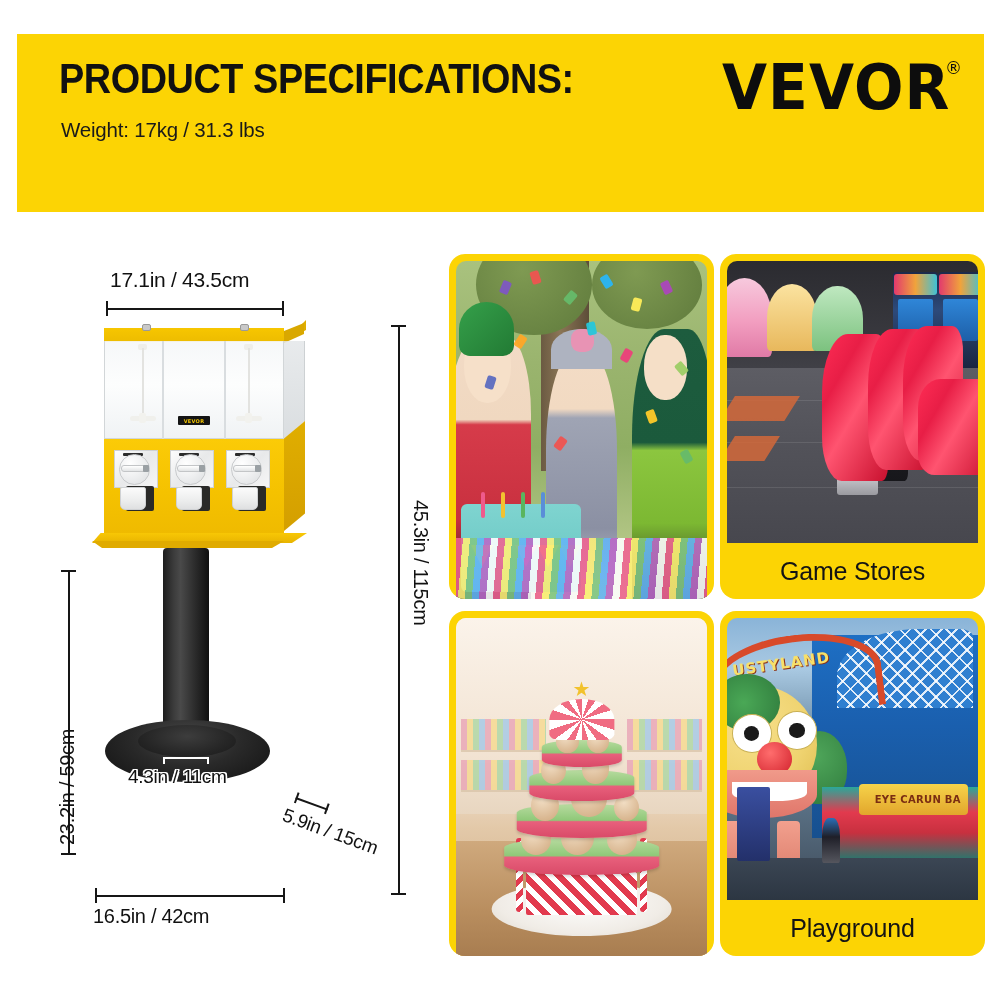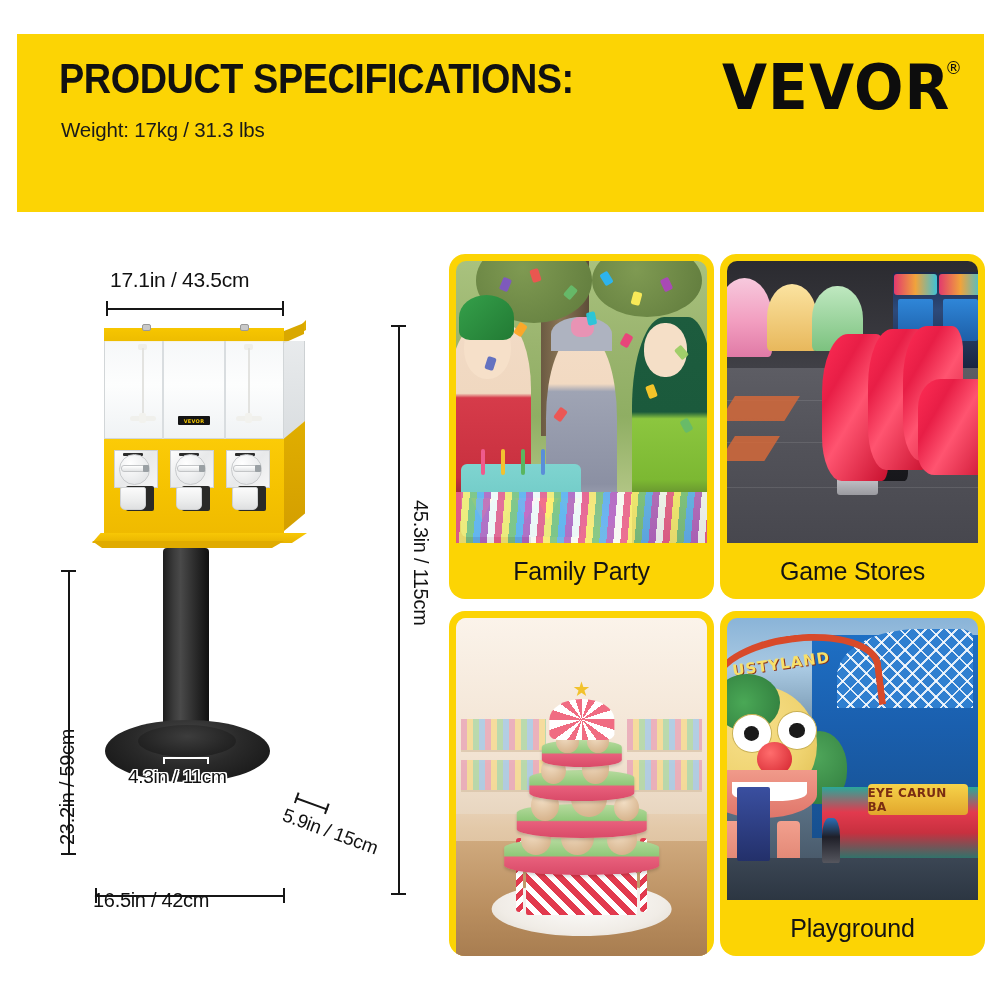--- a/index.html
+++ b/index.html
@@ -723,23 +723,24 @@
   .park-person {
     position: absolute; left: 38%; bottom: 13%; width: 7%; height: 16%;
     background: linear-gradient(180deg,#2b6fb8 0%, #1f1f28 42%, #55565e 100%);
     border-radius: 40% 40% 10% 10%;
   }
   .eye-sign {
     position: absolute; right: 4%; bottom: 30%; width: 40%; height: 11%;
     background: linear-gradient(180deg,#f6d34a,#e2a62c);
     border-radius: 4px;
     display: flex; align-items: center; justify-content: center;
-    font-size: 12px; font-weight: bold; color: #7a2d12;
+    font-size: 10px; font-weight: bold; color: #7a2d12;
     font-family: "DejaVu Sans", sans-serif;
     letter-spacing: 0.3px;
+    padding-left: 9px;
   }
 </style>
 </head>
 <body>
 
 <div class="banner">
   <div class="banner-title">PRODUCT SPECIFICATIONS:</div>
   <div class="banner-line l1">Weight: 17kg / 31.3 lbs</div>
 
   <div class="logo">
@@ -845,21 +846,21 @@
 
   <div>
     <div class="pole-bracket" style="left:163px; top:527px; width:46px; height:7px;"></div>
     <div class="pole-dim-label" style="left:128px; top:536px;">4.3in / 11cm</div>
   </div>
 
   <div>
     <div class="dim-line-h" style="left:95px; top:665px; width:190px;"></div>
     <div class="tick-v" style="left:95px; top:658px;"></div>
     <div class="tick-v" style="left:283px; top:658px;"></div>
-    <div class="dim-label" style="left:93px; top:659px;">16.5in / 42cm</div>
+    <div class="dim-label" style="left:93px; top:675px;">16.5in / 42cm</div>
   </div>
 </div>
 
 <div class="cards">
 
   <div class="card">
     <div class="card-photo">
       <div class="scene sc-party">
         <div class="tree-trunk"></div>
         <div class="foliage" style="left:8%; top:-8%; width:46%; height:30%;"></div>
@@ -896,21 +897,20 @@
           <i style="left:66%; top:26%; background:#ec407a; transform:rotate(28deg);"></i>
           <i style="left:88%; top:30%; background:#9ccc65; transform:rotate(-40deg);"></i>
           <i style="left:12%; top:34%; background:#5c6bc0; transform:rotate(18deg);"></i>
           <i style="left:76%; top:44%; background:#ffca28; transform:rotate(-20deg);"></i>
           <i style="left:40%; top:52%; background:#ef5350; transform:rotate(36deg);"></i>
           <i style="left:90%; top:56%; background:#66bb6a; transform:rotate(-28deg);"></i>
         </div>
         <div class="confetti-floor"></div>
       </div>
     </div>
-    <div class="card-caption">Family Party</div>
   </div>
 
   <div class="card">
     <div class="card-photo">
       <div class="scene sc-arcade">
         <div class="kiddie-ride" style="left:-4%; width:22%;"></div>
         <div class="kiddie-ride" style="left:16%; width:20%; top:8%; height:24%; background:linear-gradient(180deg,#fbe3a0,#e8b85c);"></div>
         <div class="kiddie-ride" style="left:34%; width:20%; top:9%; height:23%; background:linear-gradient(180deg,#bfe8c0,#7cc27f);"></div>
         <div class="arcade-machine" style="right:16%; width:18%;">
           <div class="arcade-marquee"></div>

